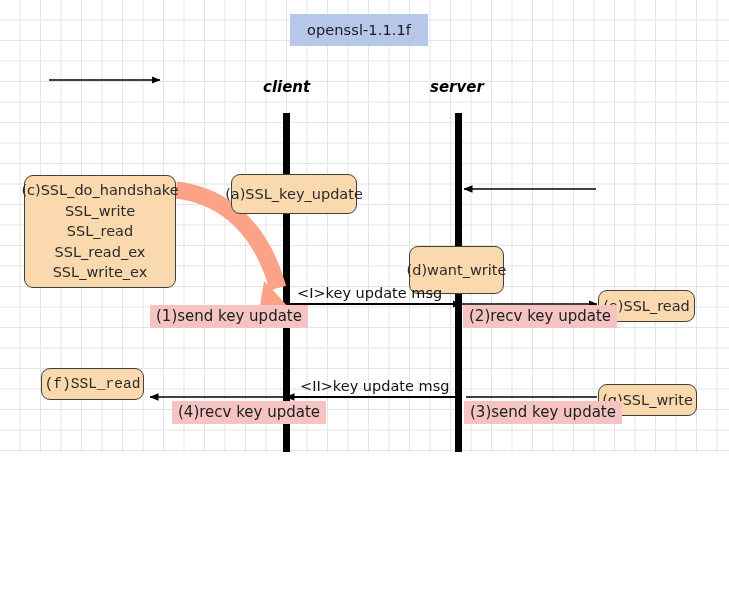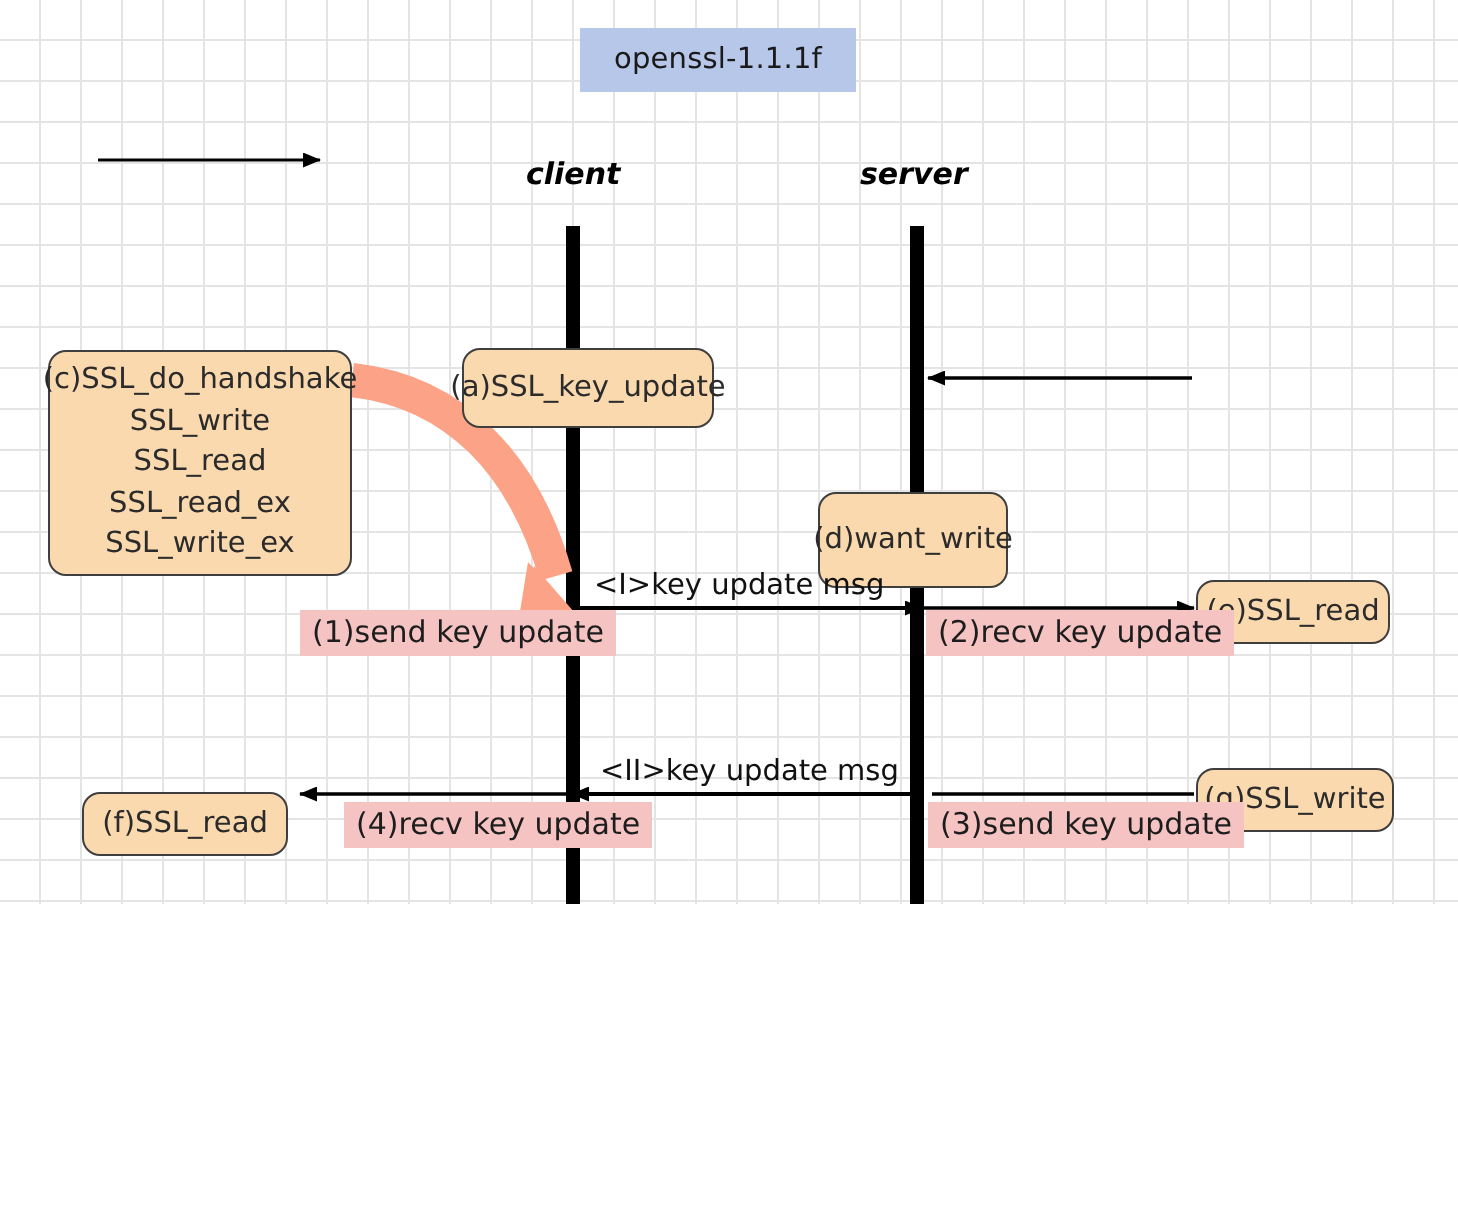--- a/index.html
+++ b/index.html
@@ -83,21 +83,21 @@
     justify-content: center;
     box-sizing: border-box;
     line-height: 1.42;
     white-space: nowrap;
   }
   .obox-c   { left: 24px;  top: 175px; width: 152px; height: 113px; padding: 4px 6px; }
   .obox-a   { left: 231px; top: 174px; width: 126px; height: 40px; }
   .obox-b   { left: 597px; top: 177px; width: 99px;  height: 32px; }
   .obox-d   { left: 409px; top: 219px; width: 95px;  height: 48px; margin-top: 27px; }
   .obox-e   { left: 598px; top: 290px; width: 97px;  height: 32px; }
-  .obox-f   { left: 41px;  top: 396px; width: 103px; height: 32px; }
+  .obox-f   { left: 41px;  top: 368px; width: 103px; height: 32px; font-family: Liberation Mono, monospace; }
   .obox-g   { left: 598px; top: 384px; width: 99px;  height: 32px; }
 
   .obox-c .line { display: block; }
 
   
   .msg-label {
     font-size: 14.5px;
     color: #111;
     white-space: nowrap;
   }

